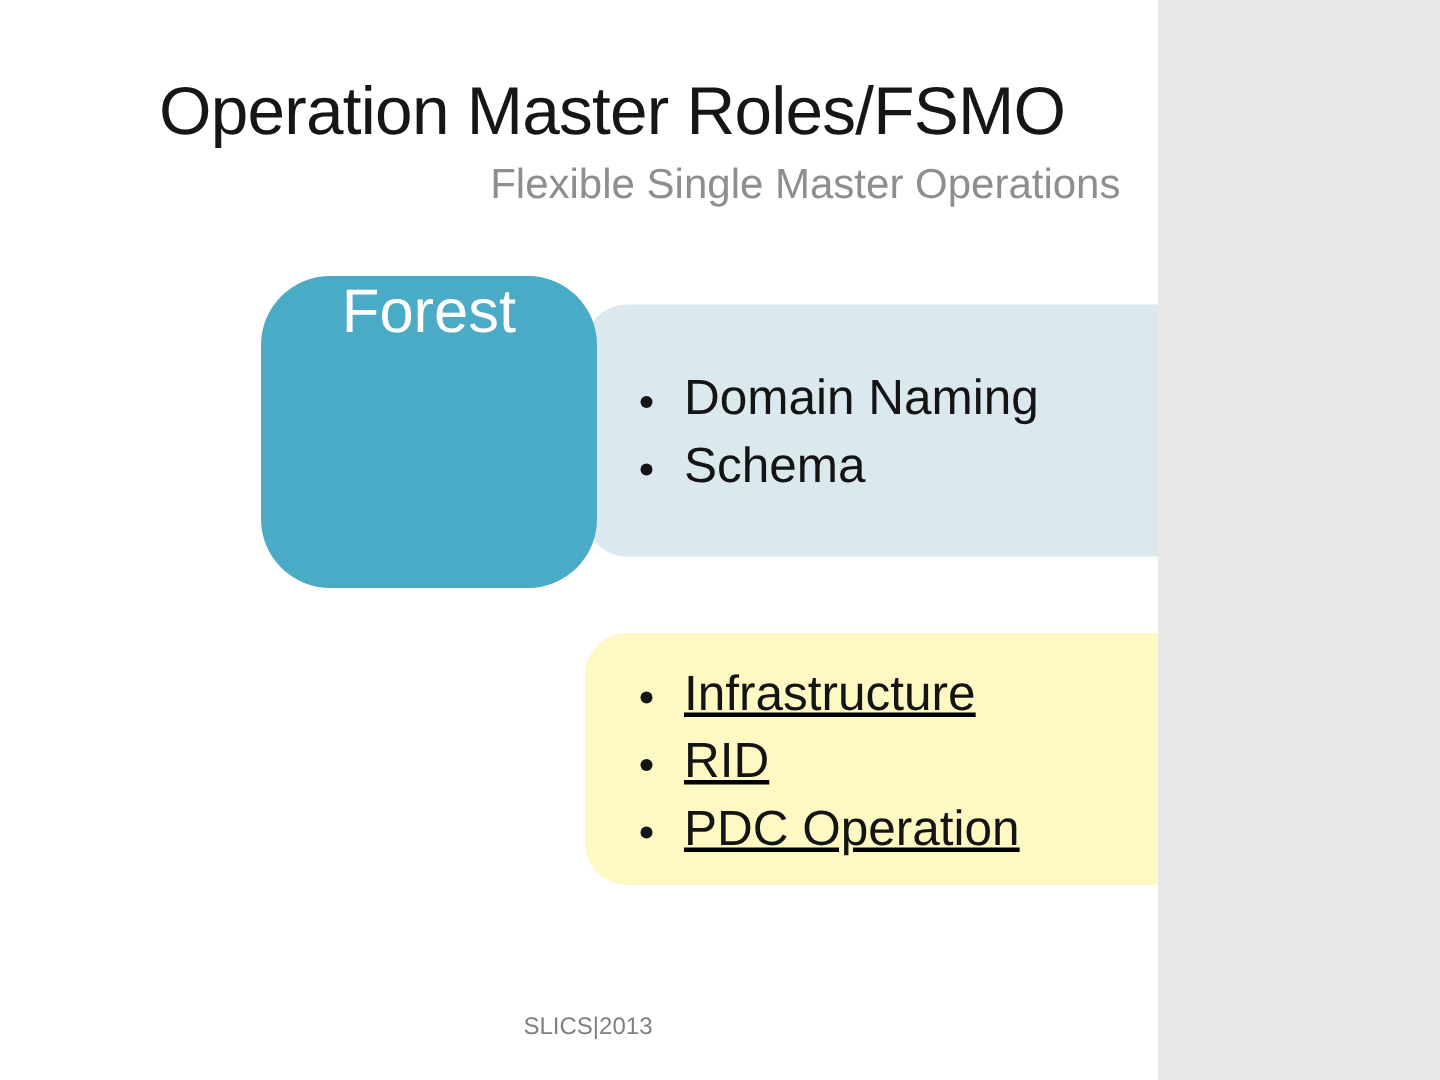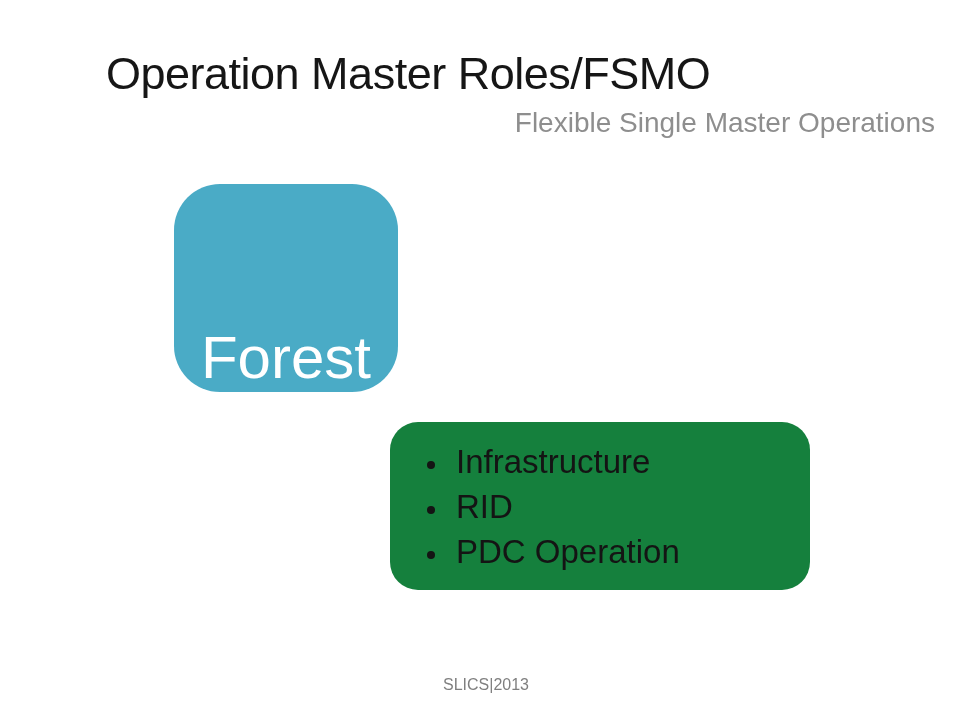--- a/index.html
+++ b/index.html
@@ -1,19 +1,19 @@
 <!DOCTYPE html>
 <html><head>
 <meta charset="utf-8">
 <style>
   * { margin: 0; padding: 0; box-sizing: border-box; }
   html, body { background: #e8e8e8; }
   .slide {
     position: relative;
-    width: 960px;
+    width: 772px;
     height: 720px;
     background: #ffffff;
     overflow: hidden;
     font-family: "Liberation Sans", sans-serif;
   }
   .title {
     position: absolute;
     left: 106px;
     top: 48px;
     font-size: 45px;
@@ -30,41 +30,41 @@
     white-space: nowrap;
     text-align: right;
   }
   .role-box {
     position: absolute;
     left: 174px;
     width: 224px;
     height: 208px;
     border-radius: 46px;
     display: flex;
-    align-items: flex-end;
+    align-items: flex-start;
     justify-content: center;
     color: #ffffff;
-    font-size: 60px;
+    font-size: 41px;
     z-index: 2;
   }
   .role-box.forest { top: 184px; background: #4aabc6; }
   .role-box.domain { top: 403px; background: #f79748; }
   .role-panel {
     position: absolute;
     left: 390px;
     width: 420px;
     height: 168px;
     border-radius: 28px;
     z-index: 1;
     display: flex;
     flex-direction: column;
     justify-content: center;
   }
   .role-panel.forest { top: 203px; background: #dbe8ee; }
-  .role-panel.domain { top: 422px; background: #15803d; }
+  .role-panel.domain { top: 422px; background: #fef9c3; text-decoration: underline; }
   .role-panel ul {
     list-style: disc outside;
     padding-left: 60px;
     color: #141414;
   }
   .role-panel li {
     font-size: 33px;
     line-height: 45px;
     padding-left: 6px;
     white-space: nowrap;
@@ -87,20 +87,26 @@
 
 <div class="slide">
 
   <div class="title">Operation Master Roles/FSMO</div>
 
   <div class="subtitle">Flexible Single Master Operations</div>
 
   <div class="role-box forest">
     <span>Forest</span>
   </div>
+  <div class="role-panel forest">
+    <ul>
+      <li>Domain Naming</li>
+      <li>Schema</li>
+    </ul>
+  </div>
 
   <div class="role-panel domain">
     <ul>
       <li>Infrastructure</li>
       <li>RID</li>
       <li>PDC Operation</li>
     </ul>
   </div>
 
   <div class="footer">

